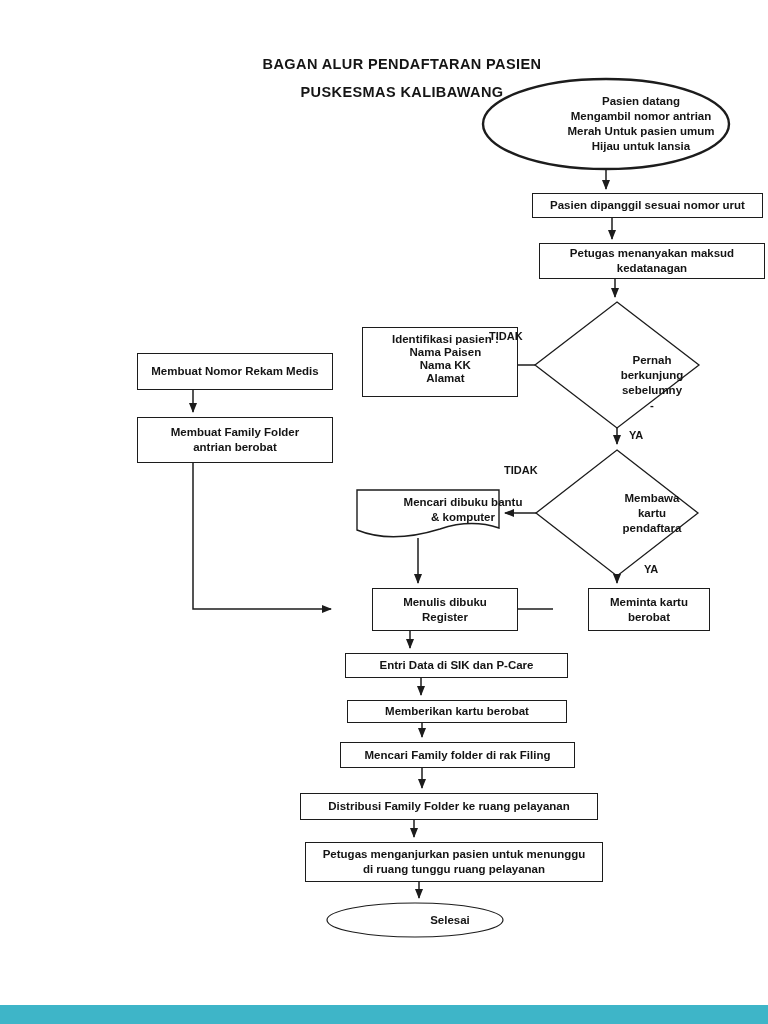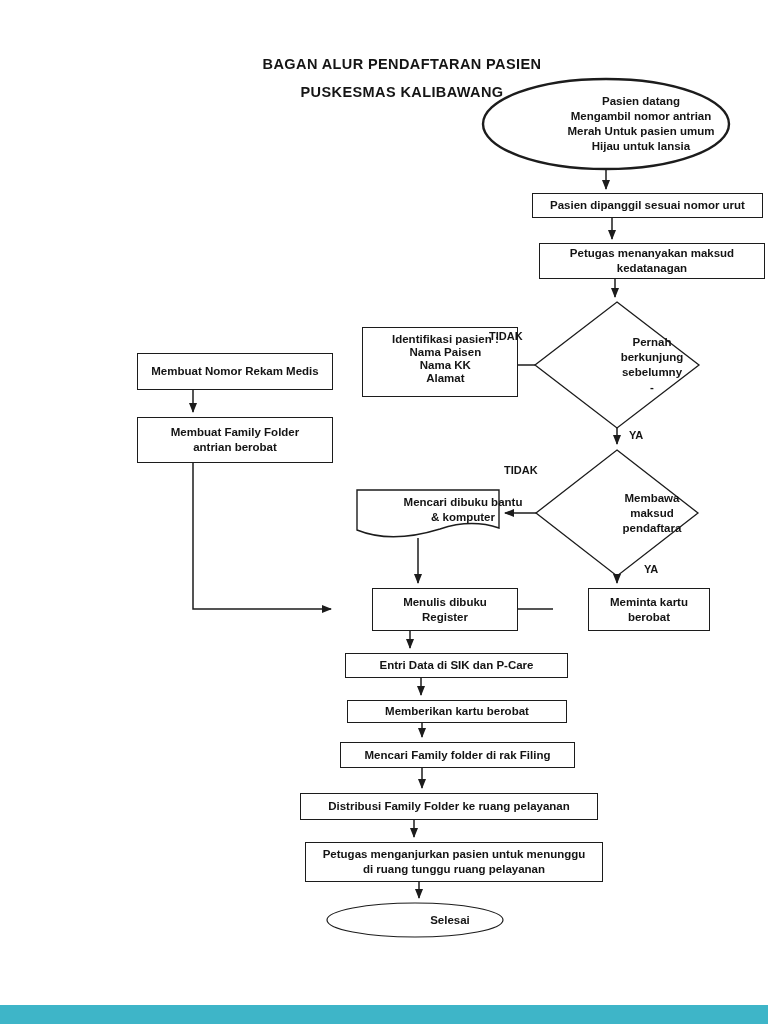--- a/index.html
+++ b/index.html
@@ -68,26 +68,26 @@
 
   <div class="doc-title">
     <div>BAGAN ALUR PENDAFTARAN PASIEN</div>
     <div>PUSKESMAS KALIBAWANG</div>
   </div>
 
   <div class="node overlay" style="left:486px; top:92px; width:240px; height:64px;">Pasien datang
 Mengambil nomor antrian
 Merah Untuk pasien umum
 Hijau untuk lansia</div>
-  <div class="node overlay" style="left:557px; top:335px; width:120px; height:60px;">Pernah
+  <div class="node overlay" style="left:557px; top:353px; width:120px; height:60px;">Pernah
 berkunjung
 sebelumny
 -</div>
   <div class="node overlay" style="left:557px; top:491px; width:120px; height:45px;">Membawa
-maksud
+kartu
 pendaftara</div>
   <div class="node overlay" style="left:360px; top:494px; width:136px; height:32px;">Mencari dibuku bantu
 &amp; komputer</div>
   <div class="node overlay" style="left:327px; top:910px; width:176px; height:20px;">Selesai</div>
 
   <div class="node box" style="left:497px; top:193px; width:231px; height:25px;">Pasien dipanggil sesuai nomor urut</div>
   <div class="node box" style="left:504px; top:243px; width:226px; height:36px;">Petugas menanyakan maksud
 kedatanagan</div>
   <div class="node box label-left" style="left:327px; top:327px; width:156px; height:70px;">Identifikasi pasien :
 Nama Paisen

